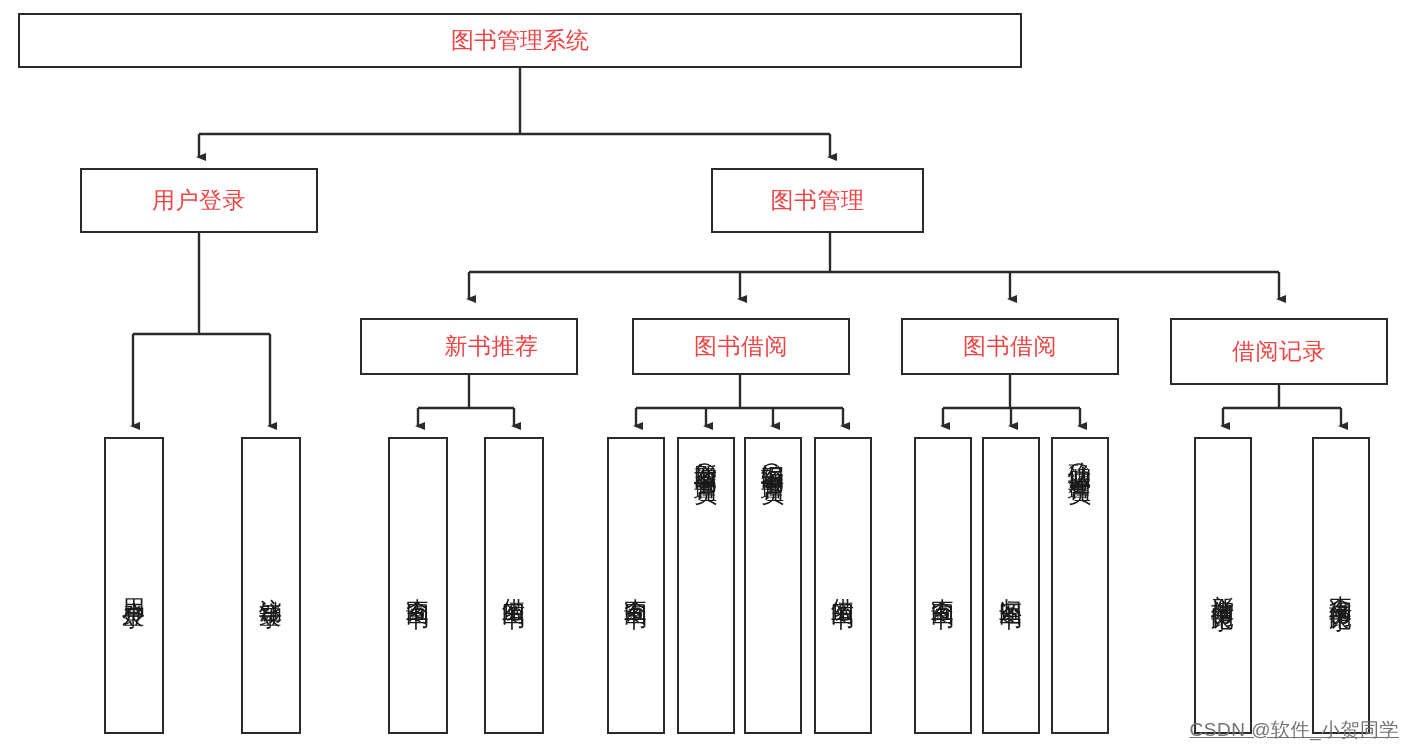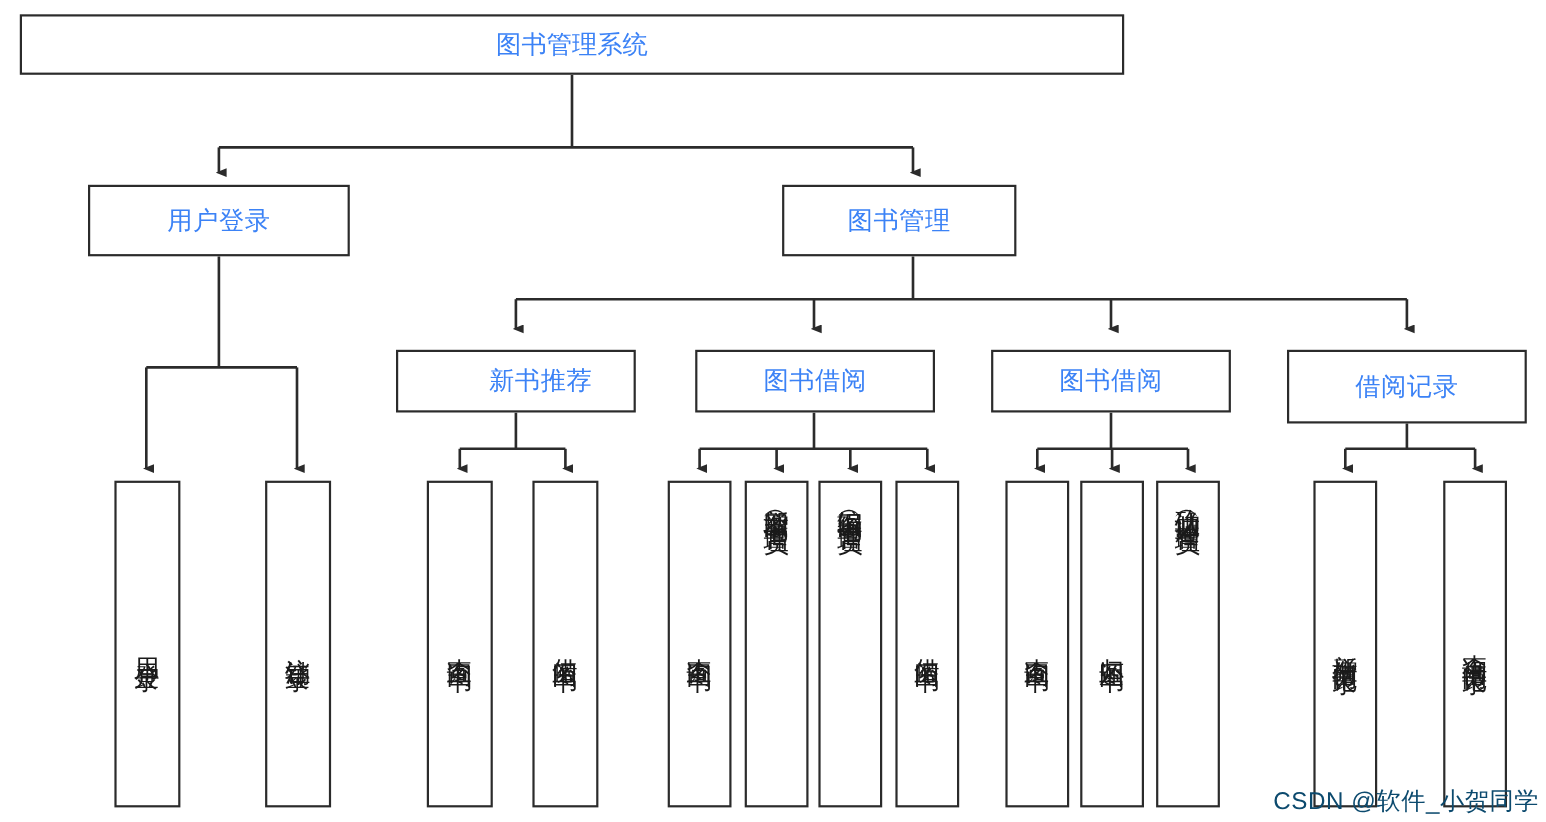--- a/index.html
+++ b/index.html
@@ -18,21 +18,21 @@
     overflow: hidden;
   }
   .node {
     position: absolute;
     box-sizing: border-box;
     border: 2px solid #2b2b2b;
     background: #ffffff;
     display: flex;
     align-items: center;
     justify-content: center;
-    color: #3b82f6;
+    color: #ef4444;
   }
   .node-h {
     font-size: 23px;
     letter-spacing: 0.5px;
     line-height: 1.15;
     text-align: center;
   }
   .node-root {
     font-size: 23px;
   }
@@ -68,24 +68,25 @@
     left: 0;
     top: 0;
     width: 1405px;
     height: 747px;
     pointer-events: none;
   }
   .watermark {
     position: absolute;
     right: 6px;
     bottom: 4px;
-    font-size: 22px;
-    color: #0c4a6e;
+    font-size: 19px;
+    color: #737373;
     letter-spacing: 0.5px;
     white-space: nowrap;
+    text-decoration: underline;
   }
 </style>
 </head>
 <body>
 
 <div id="canvas">
 
   <svg class="edges" viewBox="0 0 1405 747">
     <defs>
       <marker id="arrow" markerWidth="10" markerHeight="10" refX="4" refY="7" orient="auto" markerUnits="userSpaceOnUse">

